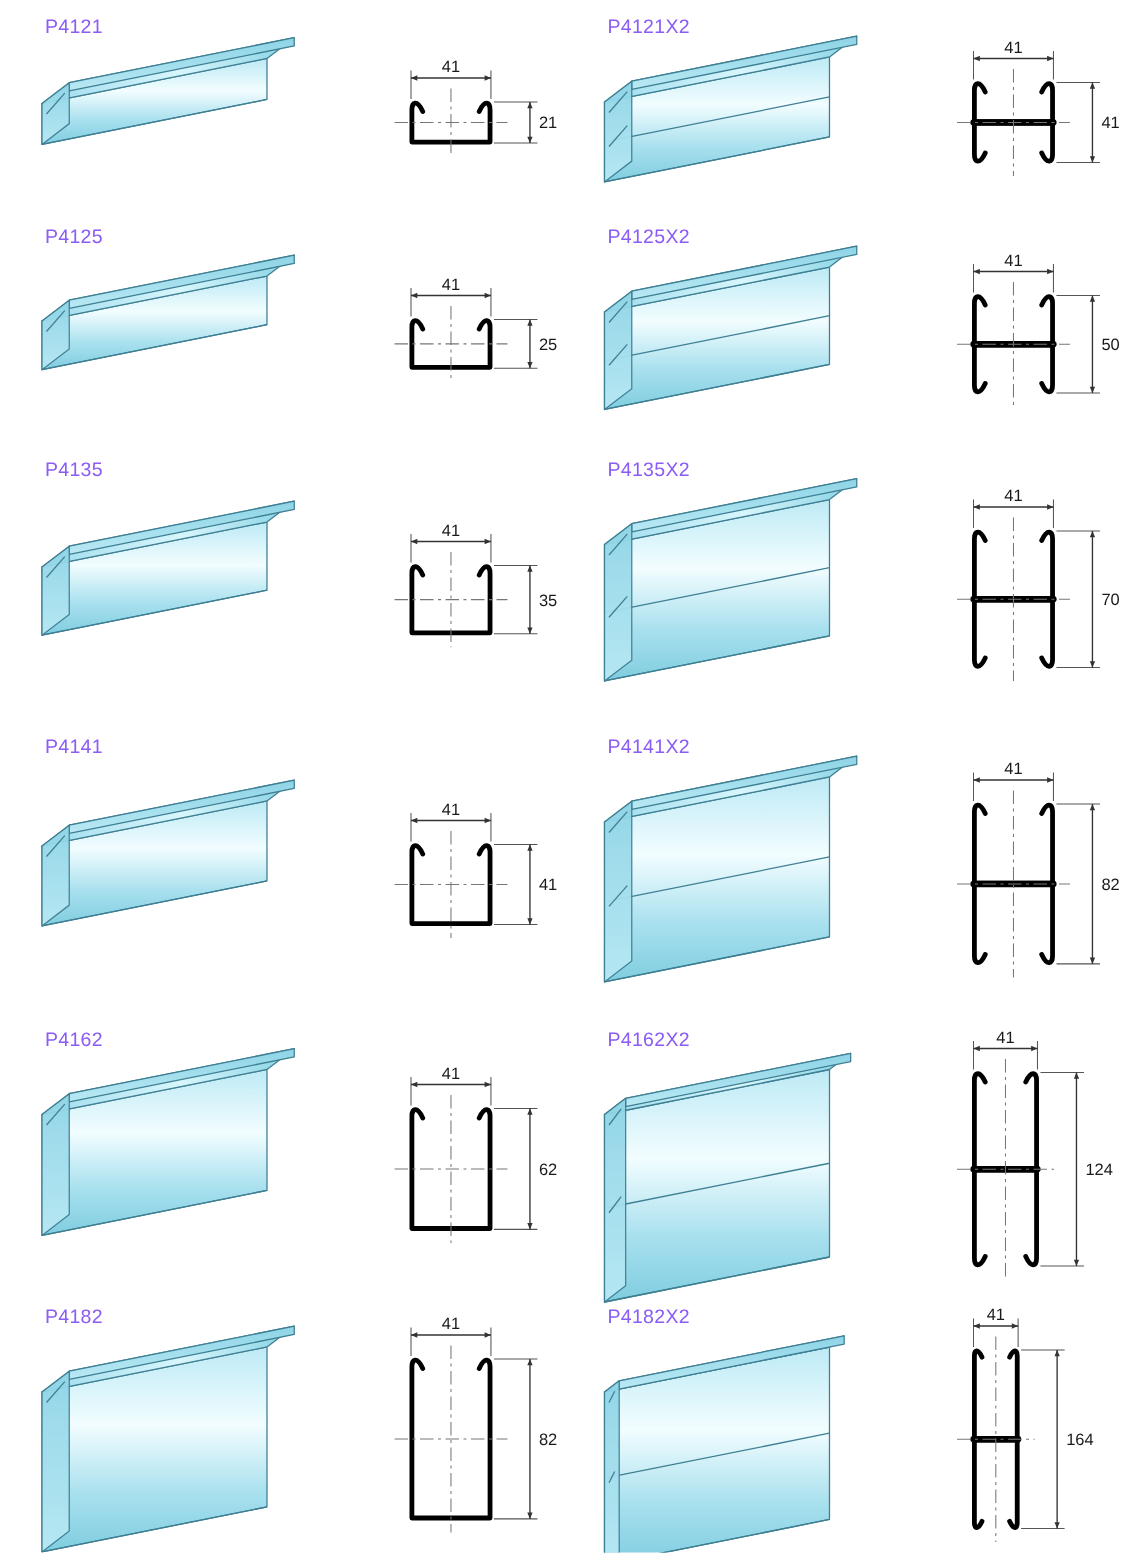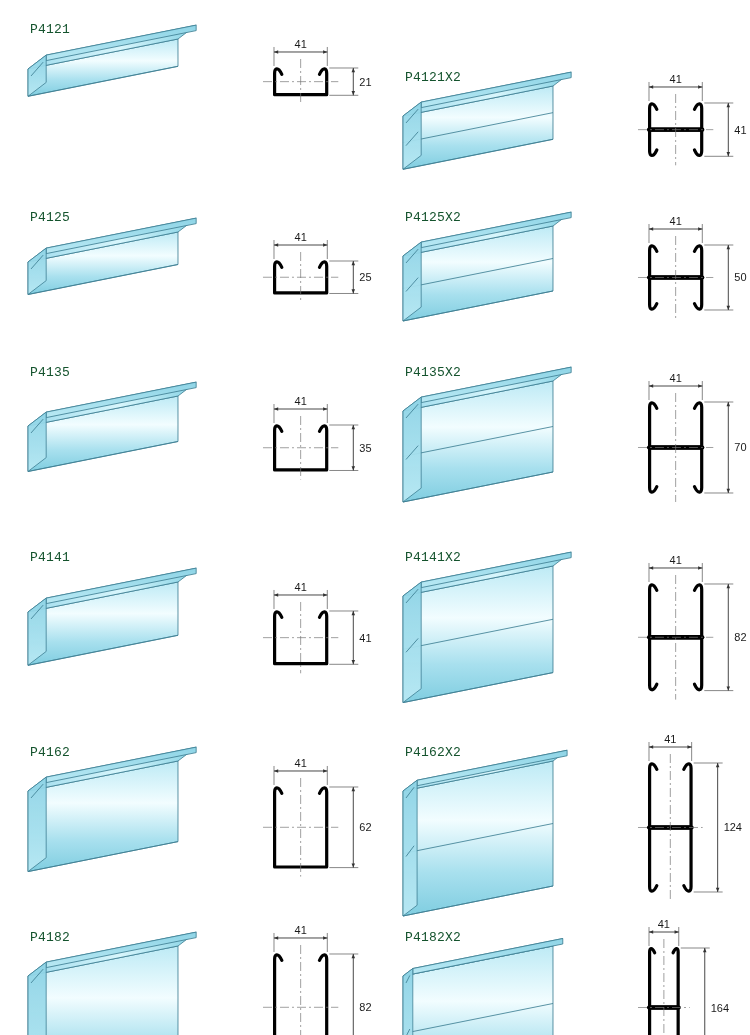--- a/index.html
+++ b/index.html
@@ -1,21 +1,21 @@
 <!DOCTYPE html>
 <html><head>
 <meta charset="utf-8">
 <style>
   html,body{margin:0;padding:0;background:#ffffff;}
   body{width:750px;height:1035px;font-family:"Liberation Serif",serif;overflow:hidden;}
   .sheet{position:relative;width:750px;height:1035px;background:#fff;}
   .grid{display:grid;grid-template-columns:375px 375px;width:750px;}
   .cell{position:relative;box-sizing:border-box;}
-  .label{position:absolute;left:30px;top:22px;font-family:Liberation Mono, monospace;
-         font-size:13px;color:#14532d;letter-spacing:.2px;white-space:nowrap;}
+  .label{position:absolute;left:30px;top:10px;font-family:Liberation Sans, sans-serif;
+         font-size:13px;color:#8b5cf6;letter-spacing:.2px;white-space:nowrap;}
   .iso{position:absolute;left:18px;top:24px;}
   .sec{position:absolute;text-decoration:underline;}
   svg{display:block;overflow:visible;}
   .dimtxt{font-family:"Liberation Sans",sans-serif;font-size:11px;fill:#1a1a1a;}
   .dimline{stroke:#333;stroke-width:.9;fill:none;}
   .extline{stroke:#555;stroke-width:.7;fill:none;}
   .centerline{stroke:#777;stroke-width:.7;fill:none;stroke-dasharray:9 3 2 3;}
   .profile{fill:none;stroke:#000;stroke-width:3.2;stroke-linecap:round;stroke-linejoin:round;}
   .web{stroke:#000;stroke-width:4.2;stroke-linecap:round;}
   .iso-edge{stroke:#3f7f93;stroke-width:.85;fill:none;stroke-linejoin:round;}
@@ -68,21 +68,21 @@
             <text class="dimtxt" x="60.650000000000006" y="6" text-anchor="middle">41</text>
             <line class="extline" x1="89.30000000000001" y1="26" x2="118.30000000000001" y2="26"></line>
             <line class="extline" x1="89.30000000000001" y1="53.3" x2="118.30000000000001" y2="53.3"></line>
             <line class="dimline" x1="113.30000000000001" y1="26" x2="113.30000000000001" y2="53.3"></line>
             <path d="M 113.30000000000001 26 l -1.764 4.2 l 3.528 0 z" fill="#333"></path>
             <path d="M 113.30000000000001 53.3 l -1.764 -4.2 l 3.528 0 z" fill="#333"></path>
             <text class="dimtxt" x="119.30000000000001" y="43.65" text-anchor="start">21</text>
           </svg>
         </div>
       </div>
-      <div class="cell" style="height: 140px; margin-top: 48px;">
+      <div class="cell" style="height: 140px;">
         <div class="label">P4121X2</div>
         <div class="iso" style="top: 26px;">
           <svg width="261.046" height="127.4753" viewBox="0 0 261.046 127.4753">
             <defs>
     <linearGradient id="g1a" x1="0" y1="0" x2="0" y2="1">
       <stop offset="0%" stop-color="#bdeaf5"></stop>
       <stop offset="38%" stop-color="#f2fdff"></stop>
       <stop offset="72%" stop-color="#a8e0ee"></stop>
       <stop offset="100%" stop-color="#7fcde0"></stop>
     </linearGradient>

